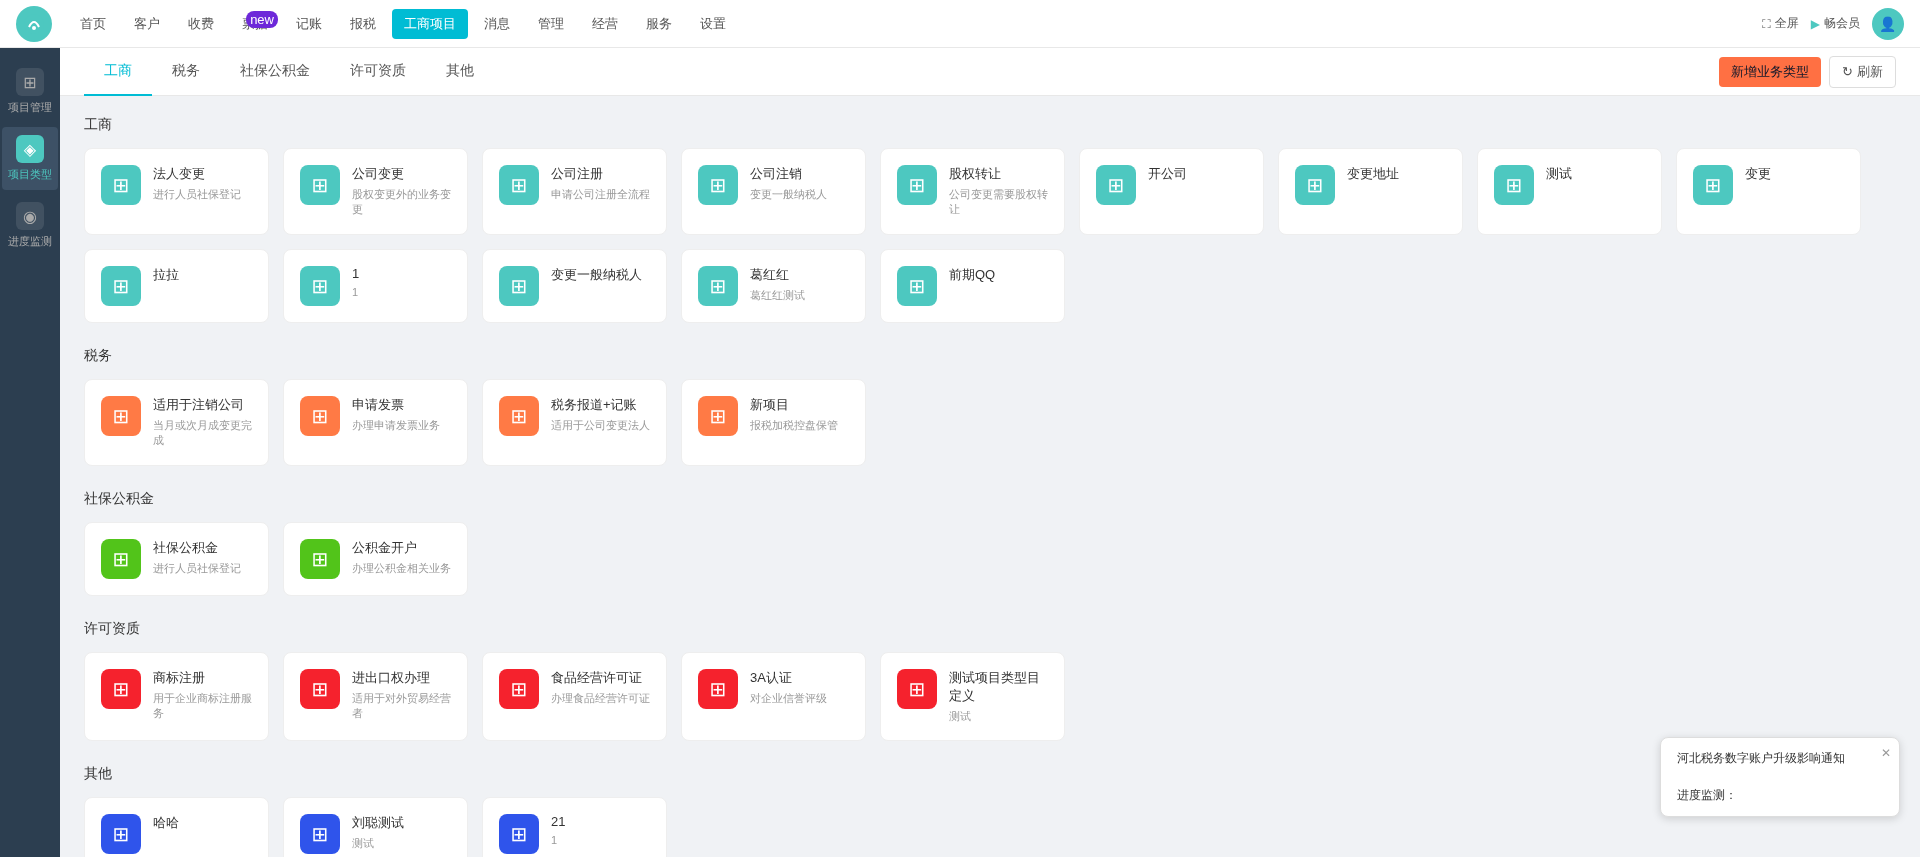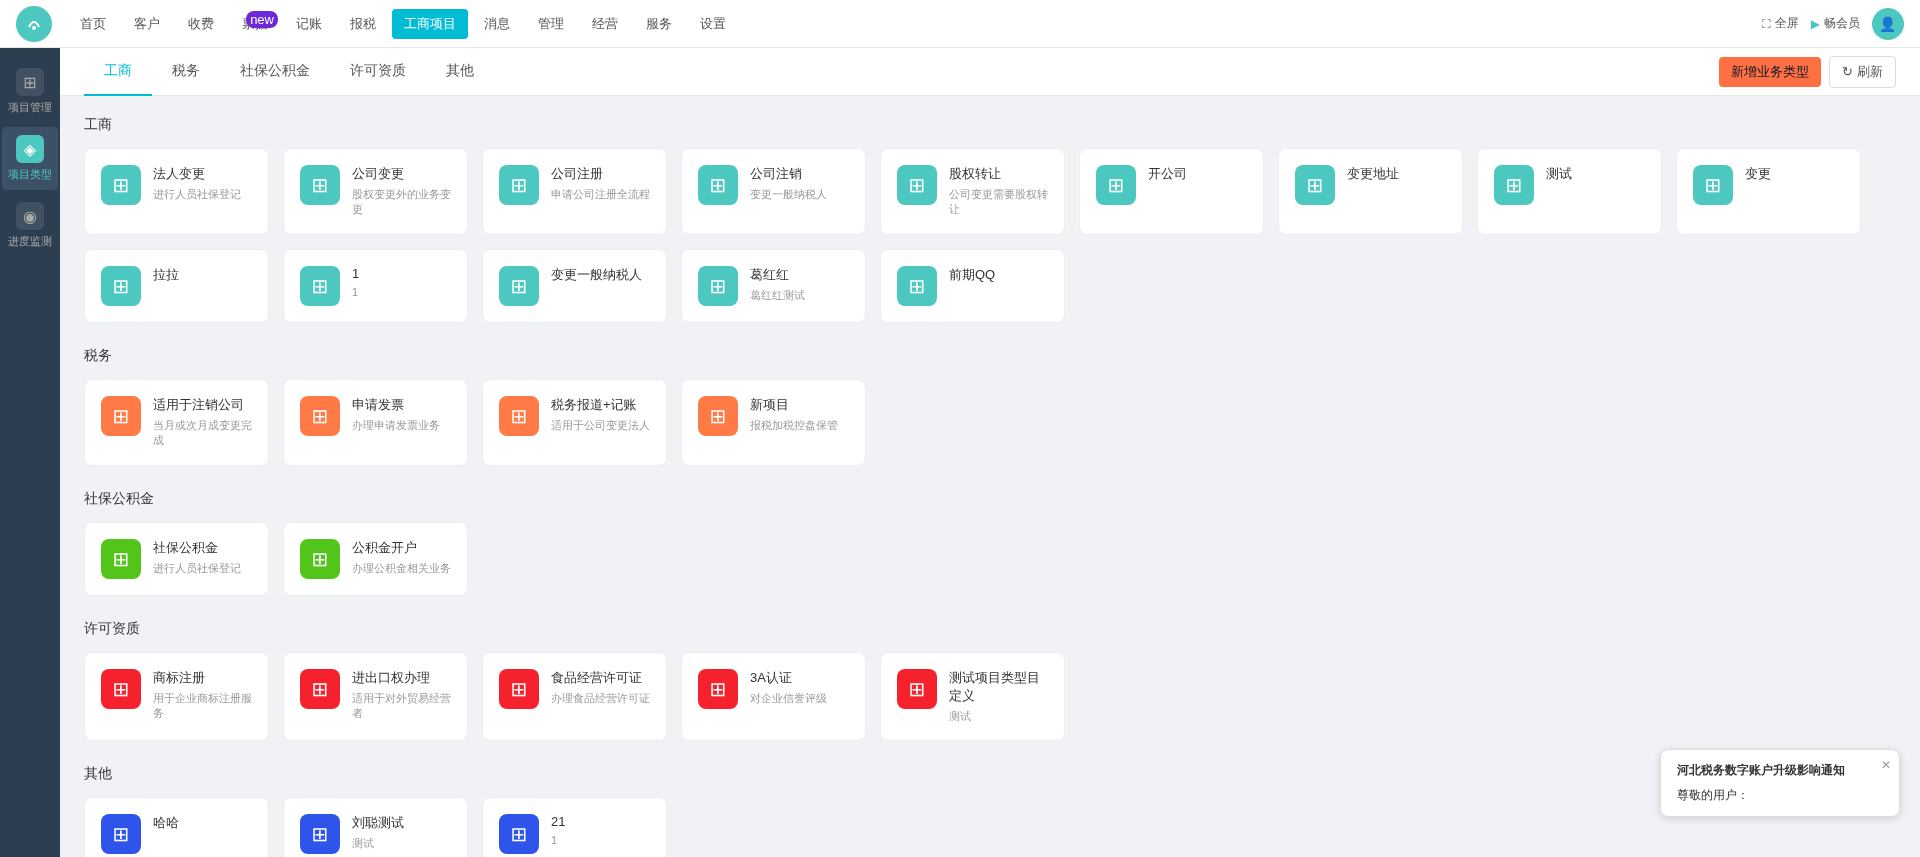--- a/index.html
+++ b/index.html
@@ -219,22 +219,22 @@
       background: #fff;
       border: 1px solid #ddd;
       border-radius: 8px;
       padding: 12px 16px;
       width: 240px;
       font-size: 12px;
       color: #333;
       box-shadow: 0 2px 8px rgba(0,0,0,0.15);
     }
     .notification-title {
-      font-weight: bold;
-      margin-bottom: 8px;
+      font-weight: normal;
+      margin-bottom: 20px;
       font-size: 12px;
     }
     .notification-close {
       position: absolute;
       top: 8px; right: 8px;
       cursor: pointer;
       color: #999;
     }
   </style>
 </head>
@@ -588,14 +588,14 @@
       </div>
     </div>
         </div>
       </div>
     </div>
 </div>
 
 <div class="notification-bubble">
   <span class="notification-close">✕</span>
   <div class="notification-title">河北税务数字账户升级影响通知</div>
-  <div>尊敬的用户：</div>
+  <div>进度监测：</div>
 </div>
 
 </body></html>

